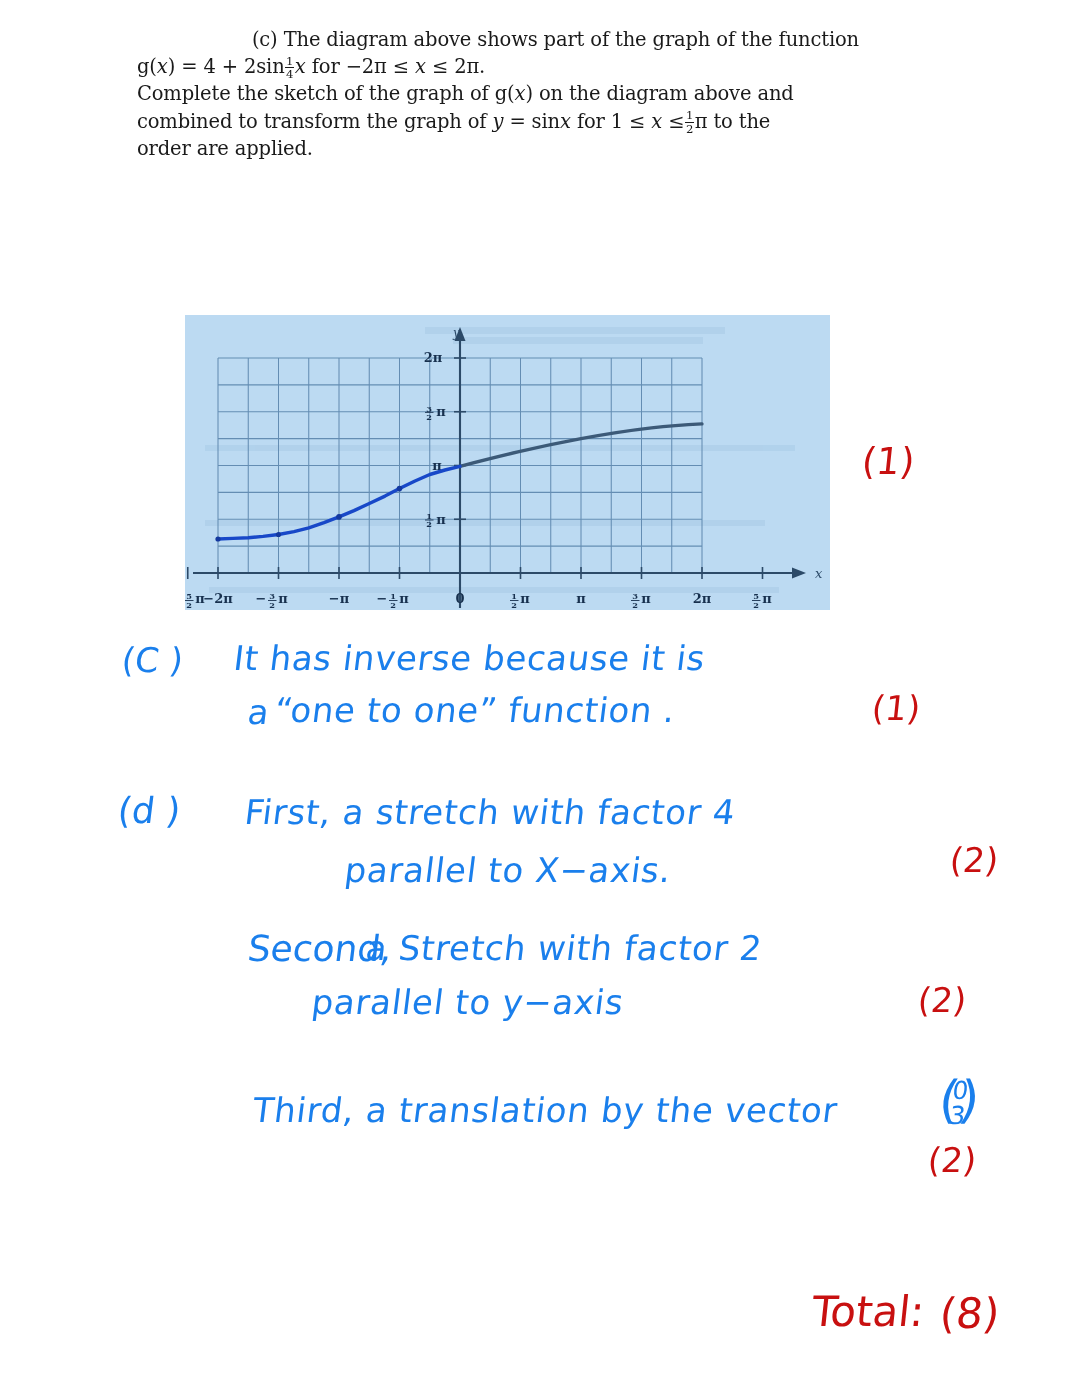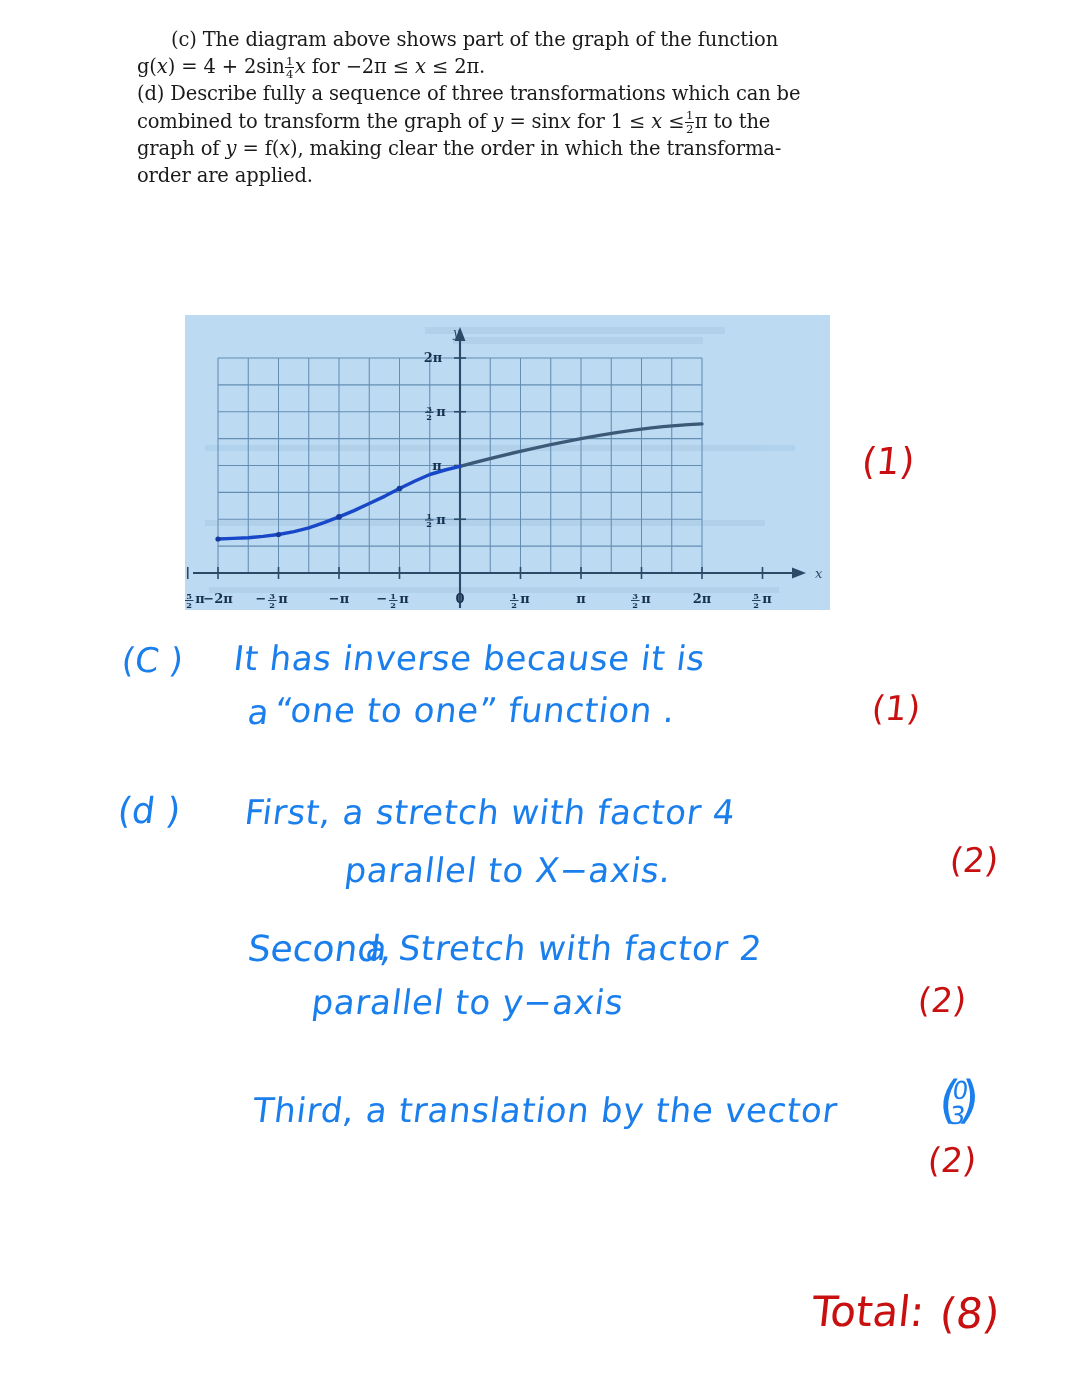--- a/index.html
+++ b/index.html
@@ -21,21 +21,21 @@
     left: 137px;
     top: 26px;
     width: 722px;
     font-family: "DejaVu Serif", serif;
     font-size: 19.5px;
     line-height: 27.2px;
     color: #1a1a1a;
     letter-spacing: -0.15px;
   }
   .printed .ln { white-space: nowrap; }
-  .printed .indent { padding-left: 34px; }
+  .printed .indent { padding-left: 34px; text-align: right; }
   .mi { font-style: italic; font-family: "DejaVu Serif", serif; }
   .frac {
     display: inline-block;
     vertical-align: -0.42em;
     text-align: center;
     font-size: 0.60em;
     line-height: 1.04;
     margin: 0 0.5px;
   }
   .frac .num { display: block; padding: 0 1px; }
@@ -91,27 +91,26 @@
 </style>
 </head>
 <body>
 
 <div class="printed">
 
   <div class="ln indent">(c) The diagram above shows part of the graph of the function</div>
 
   <div class="ln"><span>g(</span><span class="mi">x</span><span>) = 4 + 2sin</span><span class="frac"><span class="num">1</span><span class="den">4</span></span><span class="mi">x</span><span> for −2π ≤ </span><span class="mi">x</span><span> ≤ 2π.</span></div>
 
-
-
-  <div class="ln">(d) Describe fully a sequence of three transformations which can be</div>
+  <div class="ln"><span>Complete the sketch of the graph of g(</span><span class="mi">x</span><span>) on the diagram above and</span></div>
+
+
 
   <div class="ln"><span>combined to transform the graph of </span><span class="mi">y</span><span> = sin</span><span class="mi">x</span><span> for 1 ≤ </span><span class="mi">x</span><span> ≤</span><span class="frac"><span class="num">1</span><span class="den">2</span></span><span>π to the</span></div>
 
-  <div class="ln"><span>graph of </span><span class="mi">y</span><span> = f(</span><span class="mi">x</span><span>), making clear the order in which the transforma-</span></div>
 
   <div class="ln">order are applied.</div>
 </div>
 
 <div class="figure">
   <svg width="645" height="295" viewBox="0 0 645 295">
     <defs>
       <clipPath id="figclip">
           <rect x="0" y="0" width="645" height="295"></rect>
         </clipPath>

